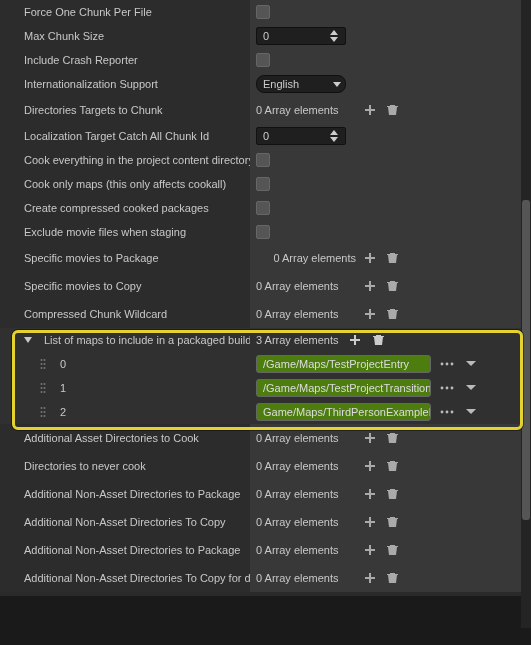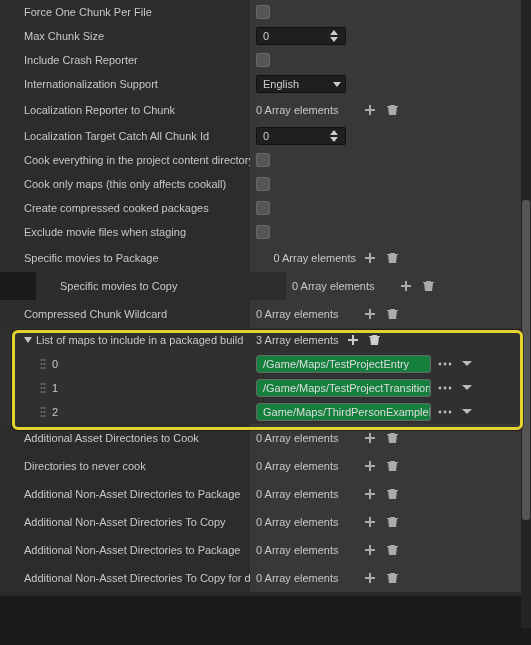--- a/index.html
+++ b/index.html
@@ -71,52 +71,52 @@
     content: ""; position: absolute; left: 1px;
     border-left: 4px solid transparent;
     border-right: 4px solid transparent;
   }
   .spinner::before { top: 1px; border-bottom: 5px solid #ccc; }
   .spinner::after { bottom: 1px; border-top: 5px solid #ccc; }
   .dropdown {
     background: #1f1f1f;
     color: #ccc;
     border: 1px solid #111;
-    border-radius: 2px;
+    border-radius: 8px;
     padding: 1px 18px 1px 6px;
     width: 90px; height: 18px;
     display: flex; align-items: center;
     position: relative;
   }
   .dropdown::after {
     content: ""; position: absolute; right: 4px; top: 6px;
     border-left: 4px solid transparent;
     border-right: 4px solid transparent;
     border-top: 5px solid #ccc;
   }
   .array-text { color: #c8c8c8; white-space: nowrap; }
   .icon-btn {
     width: 16px; height: 16px;
     display: flex; align-items: center; justify-content: center;
     color: #aaa; cursor: pointer;
     padding: 0;
   }
   .plus svg, .trash svg, .dots svg, .chev svg, .grip svg { display: block; }
   .row.highlighted .label-col,
-  .row.highlighted .value-col { background: transparent; }
+  .row.highlighted .value-col { background: transparent; gap: 8px; }
   .highlight-box {
     position: absolute;
     border: 3px solid #e6d22e;
     border-radius: 6px;
     left: 12px; right: 8px;
     z-index: 5; pointer-events: none;
     box-shadow: 0 0 0 1px rgba(0,0,0,0.4);
   }
   .path-input {
-    background: #15803d;
+    background: #4d7c0f;
     border: 1px solid #666;
     border-radius: 3px;
     color: #ddd;
     padding: 2px 6px;
     height: 18px;
     width: 175px;
     display: flex; align-items: center;
     overflow: hidden; white-space: nowrap;
   }
   .collapse-arrow {
@@ -178,21 +178,21 @@
       </div>
       <div class="row">
         <div class="label-col indent-1">Internationalization Support</div>
         <div class="value-col">
           <span class="dropdown">
             <span>English</span>
           </span>
         </div>
       </div>
       <div class="row" style="height: 28px;">
-        <div class="label-col indent-1">Localization Reporter to Chunk</div>
+        <div class="label-col indent-1">Directories Targets to Chunk</div>
         <div class="value-col">
           <span class="array-text" style="width:100px">0 Array elements</span>
           <span class="icon-btn plus">
             <svg width="12" height="12" viewBox="0 0 12 12">
               <path d="M5 1h2v4h4v2H7v4H5V7H1V5h4z" fill="#aaa"></path>
             </svg>
           </span>
           <span class="icon-btn trash">
             <svg width="11" height="12" viewBox="0 0 11 12">
               <path d="M1 3h9l-1 8H2zM3 1h5v1H3zM0 2h11v1H0z" fill="#aaa"></path>
@@ -242,21 +242,21 @@
               <path d="M5 1h2v4h4v2H7v4H5V7H1V5h4z" fill="#aaa"></path>
             </svg>
           </span>
           <span class="icon-btn trash">
             <svg width="11" height="12" viewBox="0 0 11 12">
               <path d="M1 3h9l-1 8H2zM3 1h5v1H3zM0 2h11v1H0z" fill="#aaa"></path>
             </svg>
           </span>
         </div>
       </div>
-      <div class="row" style="height: 28px; padding-left: 36px;">
+      <div class="row" style="height: 28px;">
         <div class="label-col indent-1">Specific movies to Copy</div>
         <div class="value-col">
           <span class="array-text" style="width:100px">0 Array elements</span>
           <span class="icon-btn plus">
             <svg width="12" height="12" viewBox="0 0 12 12">
               <path d="M5 1h2v4h4v2H7v4H5V7H1V5h4z" fill="#aaa"></path>
             </svg>
           </span>
           <span class="icon-btn trash">
             <svg width="11" height="12" viewBox="0 0 11 12">

